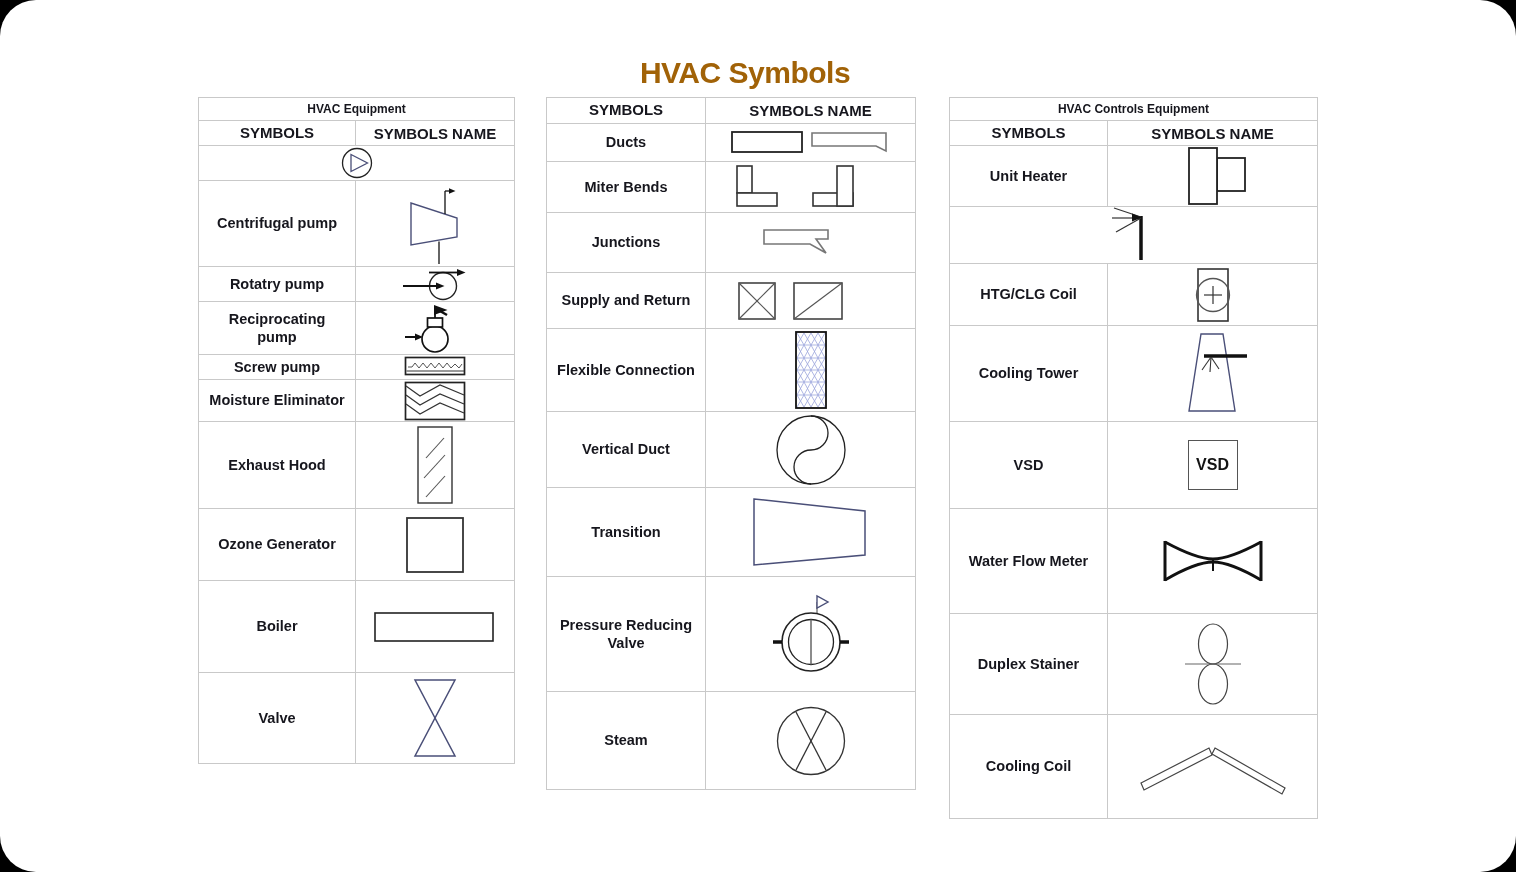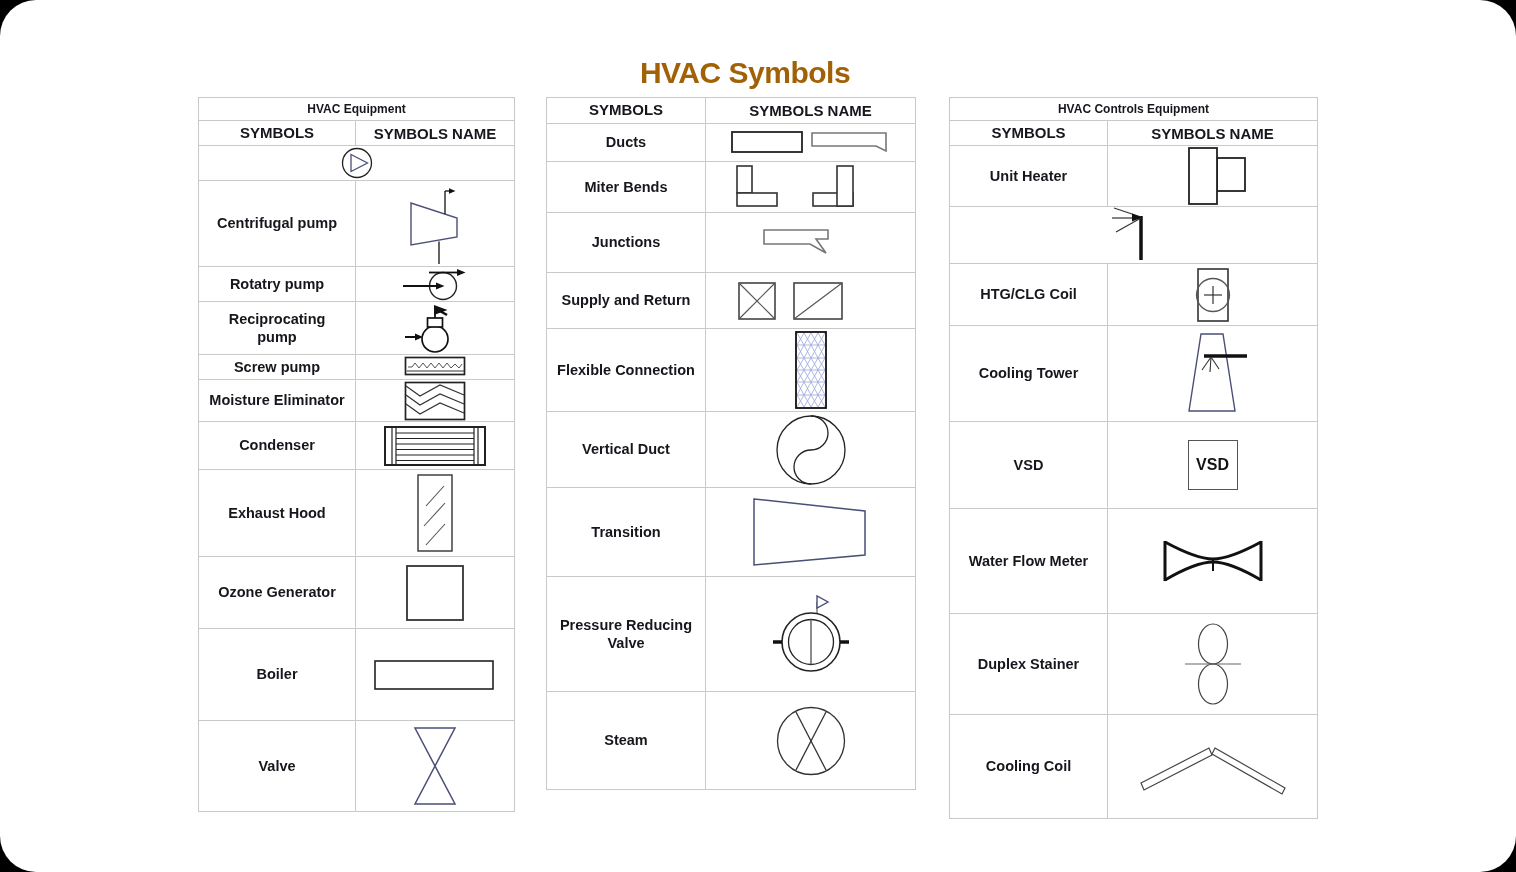--- a/index.html
+++ b/index.html
@@ -108,38 +108,20 @@
       <div class="cell sym">
         <svg width="62" height="40" viewBox="0 0 62 40">
           <rect class="ln" x="1.5" y="1.5" width="59" height="37" stroke="#222" stroke-width="1.7"></rect>
           <polyline class="ln" points="2,5 16,15 36,4 60,14" stroke="#333" stroke-width="1.2"></polyline>
           <polyline class="ln" points="2,14 16,24 36,13 60,23" stroke="#333" stroke-width="1.2"></polyline>
           <polyline class="ln" points="2,23 16,33 36,22 60,32" stroke="#333" stroke-width="1.2"></polyline>
         </svg>
       </div>
     </div>
 
-    <div class="trow" style="height:48px">
-      <div class="cell name">Condenser</div>
-      <div class="cell sym">
-        <svg width="104" height="42" viewBox="0 0 104 42">
-          <rect class="ln" x="2" y="2" width="100" height="38" stroke="#222" stroke-width="2"></rect>
-          <line x1="9" y1="2" x2="9" y2="40" stroke="#222" stroke-width="1.2"></line>
-          <line x1="13" y1="2" x2="13" y2="40" stroke="#222" stroke-width="1.2"></line>
-          <line x1="91" y1="2" x2="91" y2="40" stroke="#222" stroke-width="1.2"></line>
-          <line x1="95" y1="2" x2="95" y2="40" stroke="#222" stroke-width="1.2"></line>
-          <line x1="13" y1="8" x2="91" y2="8" stroke="#222" stroke-width="1.2"></line>
-          <line x1="13" y1="13.5" x2="91" y2="13.5" stroke="#222" stroke-width="1.2"></line>
-          <line x1="13" y1="19" x2="91" y2="19" stroke="#222" stroke-width="1.2"></line>
-          <line x1="13" y1="24.5" x2="91" y2="24.5" stroke="#222" stroke-width="1.2"></line>
-          <line x1="13" y1="30" x2="91" y2="30" stroke="#222" stroke-width="1.2"></line>
-          <line x1="13" y1="35.5" x2="91" y2="35.5" stroke="#222" stroke-width="1.2"></line>
-        </svg>
-      </div>
-    </div>
 
     <div class="trow" style="height:87px">
       <div class="cell name">Exhaust Hood</div>
       <div class="cell sym">
         <svg width="40" height="80" viewBox="0 0 40 80">
           <rect class="ln" x="3" y="2" width="34" height="76" stroke="#333" stroke-width="1.4"></rect>
           <line x1="11" y1="33" x2="29" y2="13" stroke="#555" stroke-width="1.1"></line>
           <line x1="9" y1="53" x2="30" y2="30" stroke="#555" stroke-width="1.1"></line>
           <line x1="11" y1="72" x2="30" y2="51" stroke="#555" stroke-width="1.1"></line>
         </svg>

